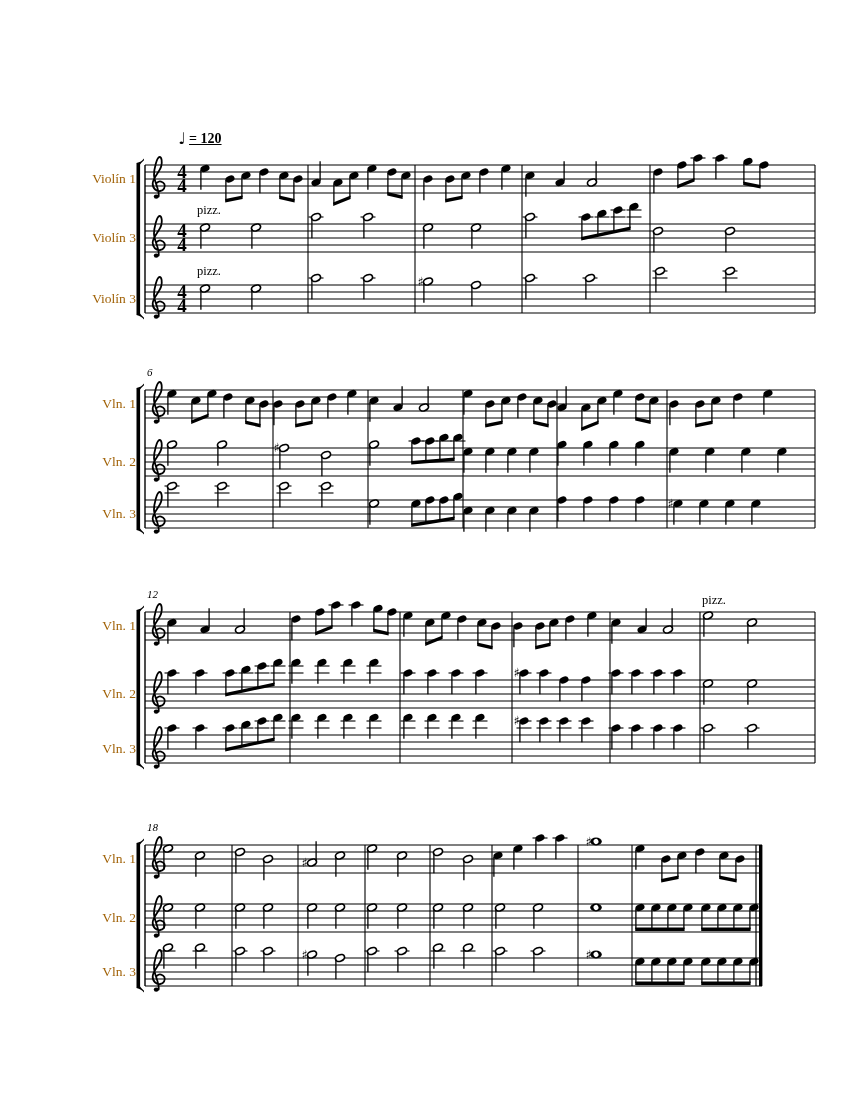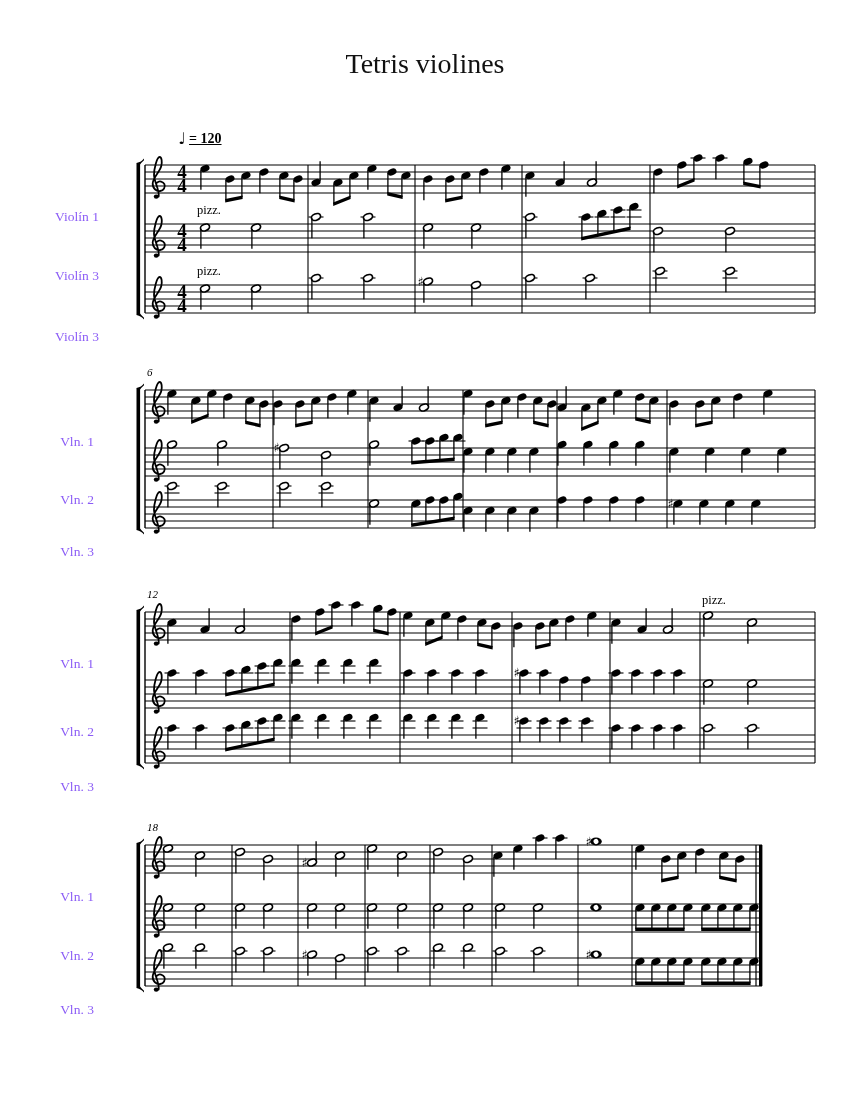--- a/index.html
+++ b/index.html
@@ -3,29 +3,28 @@
 <meta charset="utf-8">
 <style>
   html,body{margin:0;padding:0;background:#e8e8e8;}
   .page{position:relative;width:850px;height:1100px;background:#ffffff;margin:0 auto;
         font-family:"Liberation Serif", serif;color:#000;overflow:hidden;}
   .title{position:absolute;left:0;right:0;top:48px;text-align:center;
          font-size:28px;font-family:"Liberation Serif",serif;color:#111;}
   .tempo{position:absolute;left:178px;top:129px;font-weight:bold;font-size:14px;}
   .tempo .glyph{font-family:"DejaVu Sans",sans-serif;font-size:16px;font-weight:bold;}
   .tempo .val{font-family:"Liberation Serif",serif;font-weight:bold;font-size:14px;vertical-align:1px;text-decoration:underline;}
-  .inst-label{position:absolute;text-align:center;font-size:13.5px;height:20px;line-height:20px;
-              font-family:"Liberation Serif",serif;color:#8b5cf6;margin-top:38px;}
+  .inst-label{position:absolute;text-align:right;font-size:13.5px;height:20px;line-height:20px;
+              font-family:"Liberation Serif",serif;color:#a16207;}
   svg{position:absolute;left:0;top:0;}
 </style>
 </head>
 <body>
 
 <div class="page">
-  <div class="title">Tetris violines</div>
   <div class="tempo"><span class="glyph">♩</span> <span class="val">= 120</span></div>
   <svg id="score" width="850" height="1100">
       <line x1="145" y1="165" x2="815" y2="165" stroke="#000000" stroke-width="1.1"></line>
       <line x1="145" y1="172" x2="815" y2="172" stroke="#000000" stroke-width="1.1"></line>
       <line x1="145" y1="179" x2="815" y2="179" stroke="#000000" stroke-width="1.1"></line>
       <line x1="145" y1="186" x2="815" y2="186" stroke="#000000" stroke-width="1.1"></line>
       <line x1="145" y1="193" x2="815" y2="193" stroke="#000000" stroke-width="1.1"></line>
       <line x1="145" y1="224" x2="815" y2="224" stroke="#000000" stroke-width="1.1"></line>
       <line x1="145" y1="231" x2="815" y2="231" stroke="#000000" stroke-width="1.1"></line>
       <line x1="145" y1="238" x2="815" y2="238" stroke="#000000" stroke-width="1.1"></line>

